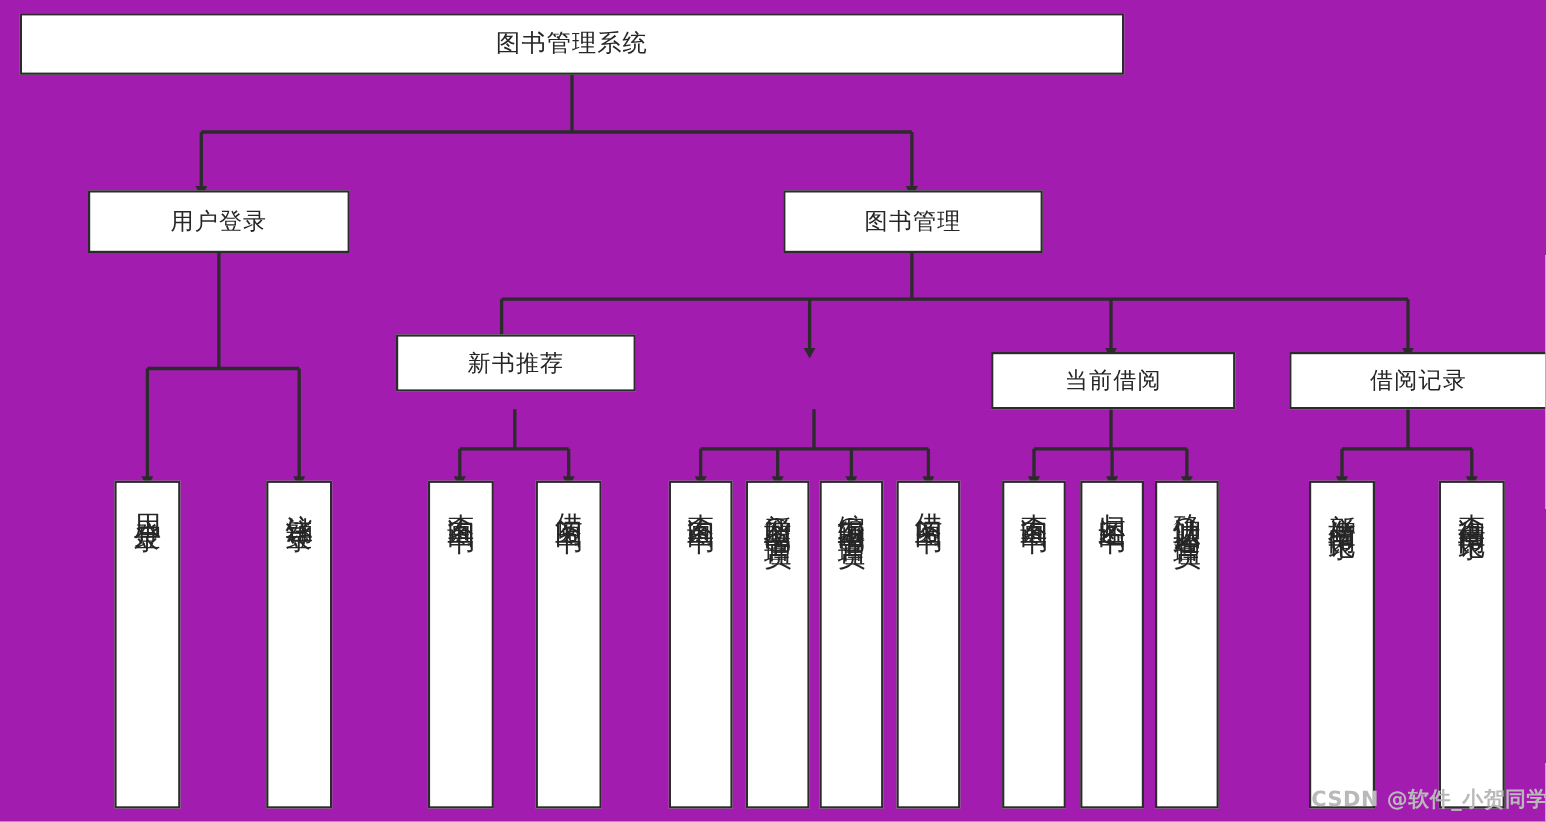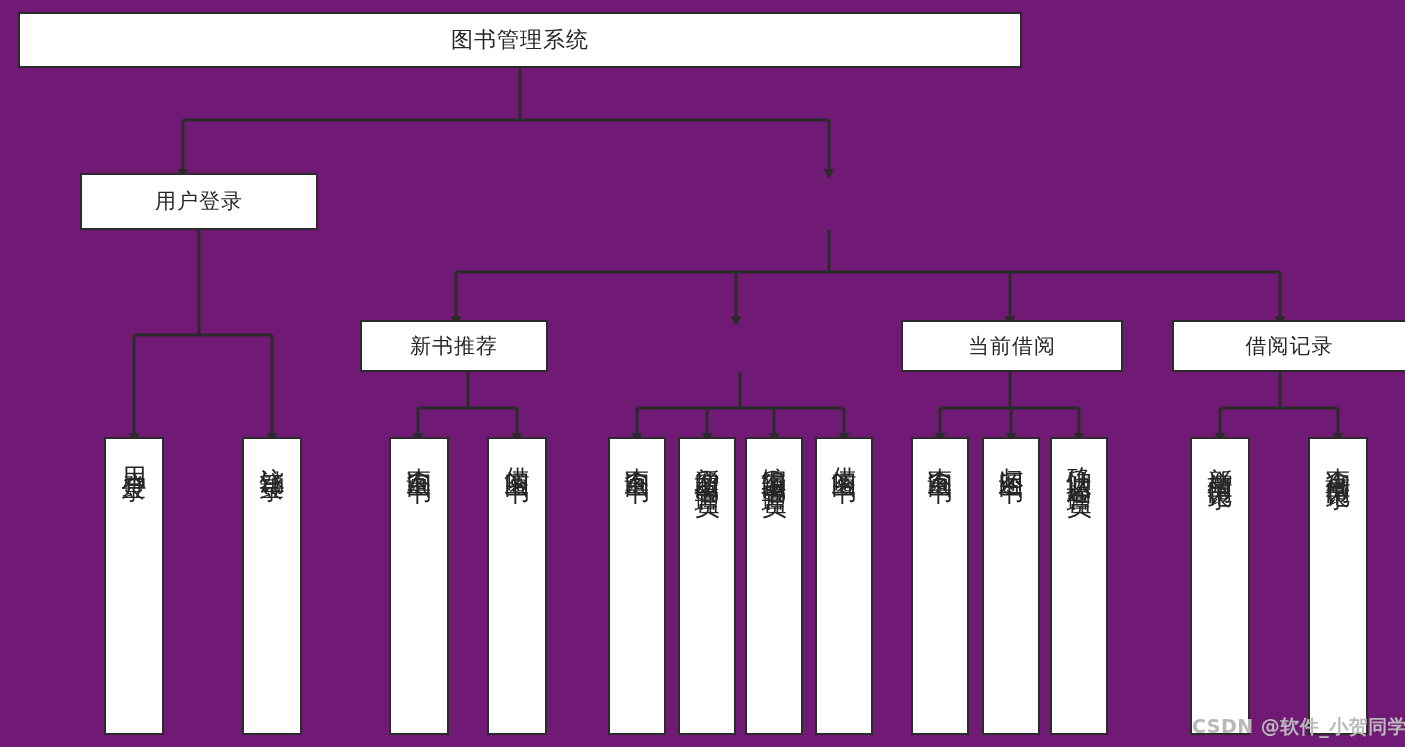--- a/index.html
+++ b/index.html
@@ -8,21 +8,21 @@
     padding: 0;
     background: #ffffff;
   }
   body {
     font-family: "DejaVu Sans", "Liberation Sans", sans-serif;
   }
   #canvas {
     position: relative;
     width: 1405px;
     height: 747px;
-    background: #701a75;
+    background: #a21caf;
     overflow: hidden;
   }
   svg.edges {
     position: absolute;
     left: 0;
     top: 0;
     width: 1405px;
     height: 747px;
     pointer-events: none;
   }
@@ -120,22 +120,25 @@
       </g>
   </svg>
 
   <div class="node root horiz" id="n-root" style="left: 18px; top: 12px; width: 1004px; height: 56px;">
     <span class="label">图书管理系统</span>
   </div>
 
   <div class="node horiz" id="n-l2-0" style="left: 80px; top: 173px; width: 238px; height: 57px;">
     <span class="label">用户登录</span>
   </div>
+  <div class="node horiz" id="n-l2-1" style="left: 712px; top: 173px; width: 236px; height: 57px;">
+    <span class="label">图书管理</span>
+  </div>
 
-  <div class="node horiz" id="n-l3-0" style="left: 360px; top: 320px; width: 188px; height: 52px;">
+  <div class="node horiz" id="n-l3-0" style="left: 360px; top: 304px; width: 218px; height: 52px;">
     <span class="label">新书推荐</span>
   </div>
   <div class="node horiz" id="n-l3-2" style="left: 901px; top: 320px; width: 222px; height: 52px;">
     <span class="label">当前借阅</span>
   </div>
   <div class="node horiz" id="n-l3-3" style="left: 1172px; top: 320px; width: 235px; height: 52px;">
     <span class="label">借阅记录</span>
   </div>
 
   <div class="node vert" id="n-lf-0" style="left: 104px; top: 437px; width: 60px; height: 298px;">

